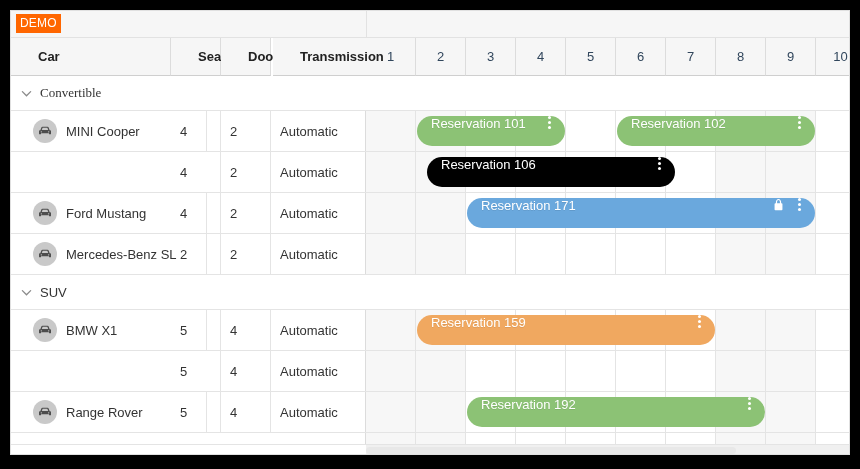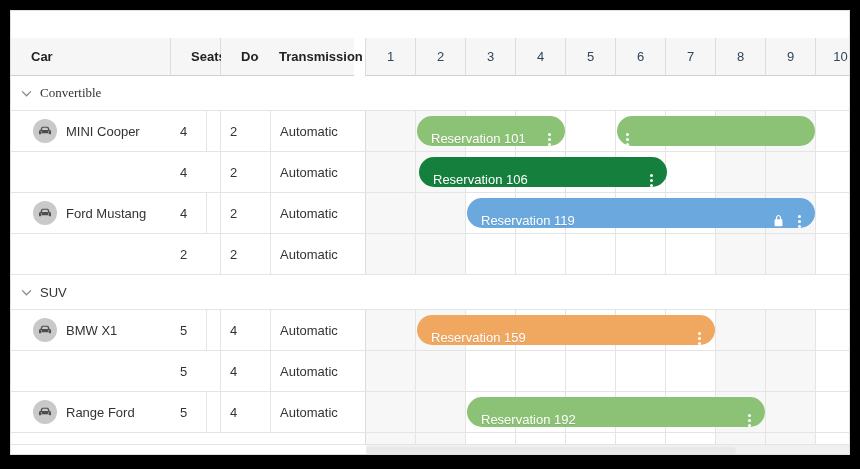--- a/index.html
+++ b/index.html
@@ -63,25 +63,25 @@
     position: absolute; top: 0; height: 38px;
     background: #f6f6f6;
     border-bottom: 1px solid #cfcfcf;
     border-right: 1px solid #dcdcdc;
     box-sizing: border-box;
     font-size: 13px;
     font-weight: bold;
     color: #222222;
     display: flex; align-items: center;
   }
-  .col-head span { padding-left: 20px; }
+  .col-head span { padding-left: 20px; margin-left: 7px; }
   .col-head.c0 { left: 0;   width: 160px; }
   .col-head.c1 { left: 160px; width: 50px; }
   .col-head.c2 { left: 210px; width: 50px; }
-  .col-head.c3 { left: 248px; width: 95px; border-right: none; text-align: right; }
+  .col-head.c3 { left: 262px; width: 95px; border-right: none; text-align: right; }
 
   .time-head {
     position: absolute; top: 0; height: 38px;
     background: #f6f6f6;
     border-bottom: 1px solid #cfcfcf;
     border-right: 1px solid #dcdcdc;
     box-sizing: border-box;
     font-size: 13px;
     color: #31465c;
     display: flex; align-items: center; justify-content: center;
@@ -136,21 +136,21 @@
     position: absolute; left: 0; width: 495px; height: 35px;
     background: #ffffff;
     border-bottom: 1px solid #e4e4e4;
     box-sizing: border-box;
   }
   
   .resv {
     position: absolute; height: 30px;
     border-radius: 15px;
     box-sizing: border-box;
-    display: flex; align-items: flex-end;
+    display: flex; align-items: flex-start;
     color: #ffffff;
     font-size: 13px;
     z-index: 5;
     overflow: hidden;
   }
   .resv .label {
     padding-left: 14px;
     white-space: nowrap;
     flex: 1 1 auto;
     overflow: hidden;
@@ -185,20 +185,24 @@
     border-top: 1px solid #e4e4e4;
     border-right: 1px solid #dcdcdc;
     box-sizing: border-box;
   }
 </style>
 </head>
 <body>
 
 <div class="app-frame">
 
+  <div class="demo-row">
+    <div class="demo-badge">DEMO</div>
+    <div class="split"></div>
+  </div>
 
   <div class="body-wrap">
 
     <div class="right-pane">
       <div id="timeline-cols">
           <div class="tl-col shaded" style="left: 0px;"></div>
           <div class="tl-col shaded" style="left: 50px;"></div>
           <div class="tl-col" style="left: 100px;"></div>
           <div class="tl-col" style="left: 150px;"></div>
           <div class="tl-col" style="left: 200px;"></div>
@@ -254,36 +258,37 @@
       <div id="reservations">
           <div class="resv" style="left: 51px; top: 78px; width: 148px; background: rgb(140, 194, 117);">
             <div class="label">Reservation 101</div>
             <span class="dots">
               <i></i>
               <i></i>
               <i></i>
             </span>
           </div>
           <div class="resv" style="left: 251px; top: 78px; width: 198px; background: rgb(140, 194, 117);">
-            <span class="dots">
-              <i></i>
-              <i></i>
-              <i></i>
-            </span>
-          </div>
-          <div class="resv" style="left: 53px; top: 119px; width: 248px; background: #15803d;">
+            <div class="label">Reservation 102</div>
+            <span class="dots">
+              <i></i>
+              <i></i>
+              <i></i>
+            </span>
+          </div>
+          <div class="resv" style="left: 61px; top: 119px; width: 248px; background: #000000;">
             <div class="label">Reservation 106</div>
             <span class="dots">
               <i></i>
               <i></i>
               <i></i>
             </span>
           </div>
           <div class="resv" style="left: 101px; top: 160px; width: 348px; background: rgb(106, 168, 221);">
-            <div class="label">Reservation 119</div>
+            <div class="label">Reservation 171</div>
             <span class="lock">
               <svg width="13" height="14" viewBox="0 0 14 16" aria-hidden="true">
                 <path fill="#ffffff" d="M4 6V4.6C4 2.6 5.4 1 7 1s3 1.6 3 3.6V6h.6c.5 0 .9.4.9.9v6.2c0 .5-.4.9-.9.9H3.4c-.5 0-.9-.4-.9-.9V6.9c0-.5.4-.9.9-.9H4zm1.4 0h3.2V4.6c0-1.2-.7-2.2-1.6-2.2s-1.6 1-1.6 2.2V6z"></path>
               </svg>
             </span>
             <span class="dots">
               <i></i>
               <i></i>
               <i></i>
             </span>
@@ -354,20 +359,28 @@
                   <path fill="#4d4d4d" d="M5 11l1.5-4.2C6.8 6 7.5 5.5 8.3 5.5h7.4c.8 0 1.5.5 1.8 1.3L19 11h.5c.8 0 1.5.7 1.5 1.5V16c0 .6-.4 1-1 1h-1c-.6 0-1-.4-1-1v-.6H6V16c0 .6-.4 1-1 1H4c-.6 0-1-.4-1-1v-3.5C3 11.7 3.7 11 4.5 11H5zm2.2-.4h9.6l-1.1-3.1c-.1-.3-.4-.5-.7-.5H9c-.3 0-.6.2-.7.5l-1.1 3.1zM6.5 12.2a1 1 0 100 2 1 1 0 000-2zm11 0a1 1 0 100 2 1 1 0 000-2z"></path>
                 </svg>
               </span>
               <span class="car-name">Ford Mustang</span>
             </div>
             <div class="cell c1">4</div>
             <div class="cell c2">2</div>
             <div class="cell c3">Automatic</div>
           </div>
           <div class="lrow" style="top: 196px;">
+            <div class="cell c0">
+              <span class="car-avatar">
+                <svg width="16" height="16" viewBox="0 0 24 24" aria-hidden="true">
+                  <path fill="#4d4d4d" d="M5 11l1.5-4.2C6.8 6 7.5 5.5 8.3 5.5h7.4c.8 0 1.5.5 1.8 1.3L19 11h.5c.8 0 1.5.7 1.5 1.5V16c0 .6-.4 1-1 1h-1c-.6 0-1-.4-1-1v-.6H6V16c0 .6-.4 1-1 1H4c-.6 0-1-.4-1-1v-3.5C3 11.7 3.7 11 4.5 11H5zm2.2-.4h9.6l-1.1-3.1c-.1-.3-.4-.5-.7-.5H9c-.3 0-.6.2-.7.5l-1.1 3.1zM6.5 12.2a1 1 0 100 2 1 1 0 000-2zm11 0a1 1 0 100 2 1 1 0 000-2z"></path>
+                </svg>
+              </span>
+              <span class="car-name">Mercedes-Benz SL</span>
+            </div>
             <div class="cell c1">2</div>
             <div class="cell c2">2</div>
             <div class="cell c3">Automatic</div>
           </div>
           <div class="group-row" style="top: 237px;">
             <span class="chevron">
               <svg width="11" height="11" viewBox="0 0 12 12" aria-hidden="true">
                 <path d="M1.5 4 L6 8.5 L10.5 4" fill="none" stroke="#8a8a8a" stroke-width="1.4" stroke-linecap="round"></path>
               </svg>
             </span>
@@ -391,21 +404,21 @@
             <div class="cell c2">4</div>
             <div class="cell c3">Automatic</div>
           </div>
           <div class="lrow" style="top: 354px;">
             <div class="cell c0">
               <span class="car-avatar">
                 <svg width="16" height="16" viewBox="0 0 24 24" aria-hidden="true">
                   <path fill="#4d4d4d" d="M5 11l1.5-4.2C6.8 6 7.5 5.5 8.3 5.5h7.4c.8 0 1.5.5 1.8 1.3L19 11h.5c.8 0 1.5.7 1.5 1.5V16c0 .6-.4 1-1 1h-1c-.6 0-1-.4-1-1v-.6H6V16c0 .6-.4 1-1 1H4c-.6 0-1-.4-1-1v-3.5C3 11.7 3.7 11 4.5 11H5zm2.2-.4h9.6l-1.1-3.1c-.1-.3-.4-.5-.7-.5H9c-.3 0-.6.2-.7.5l-1.1 3.1zM6.5 12.2a1 1 0 100 2 1 1 0 000-2zm11 0a1 1 0 100 2 1 1 0 000-2z"></path>
                 </svg>
               </span>
-              <span class="car-name">Range Ford</span>
+              <span class="car-name">Range Rover</span>
             </div>
             <div class="cell c1">5</div>
             <div class="cell c2">4</div>
             <div class="cell c3">Automatic</div>
           </div>
         </div>
     </div>
 
   </div>
 

